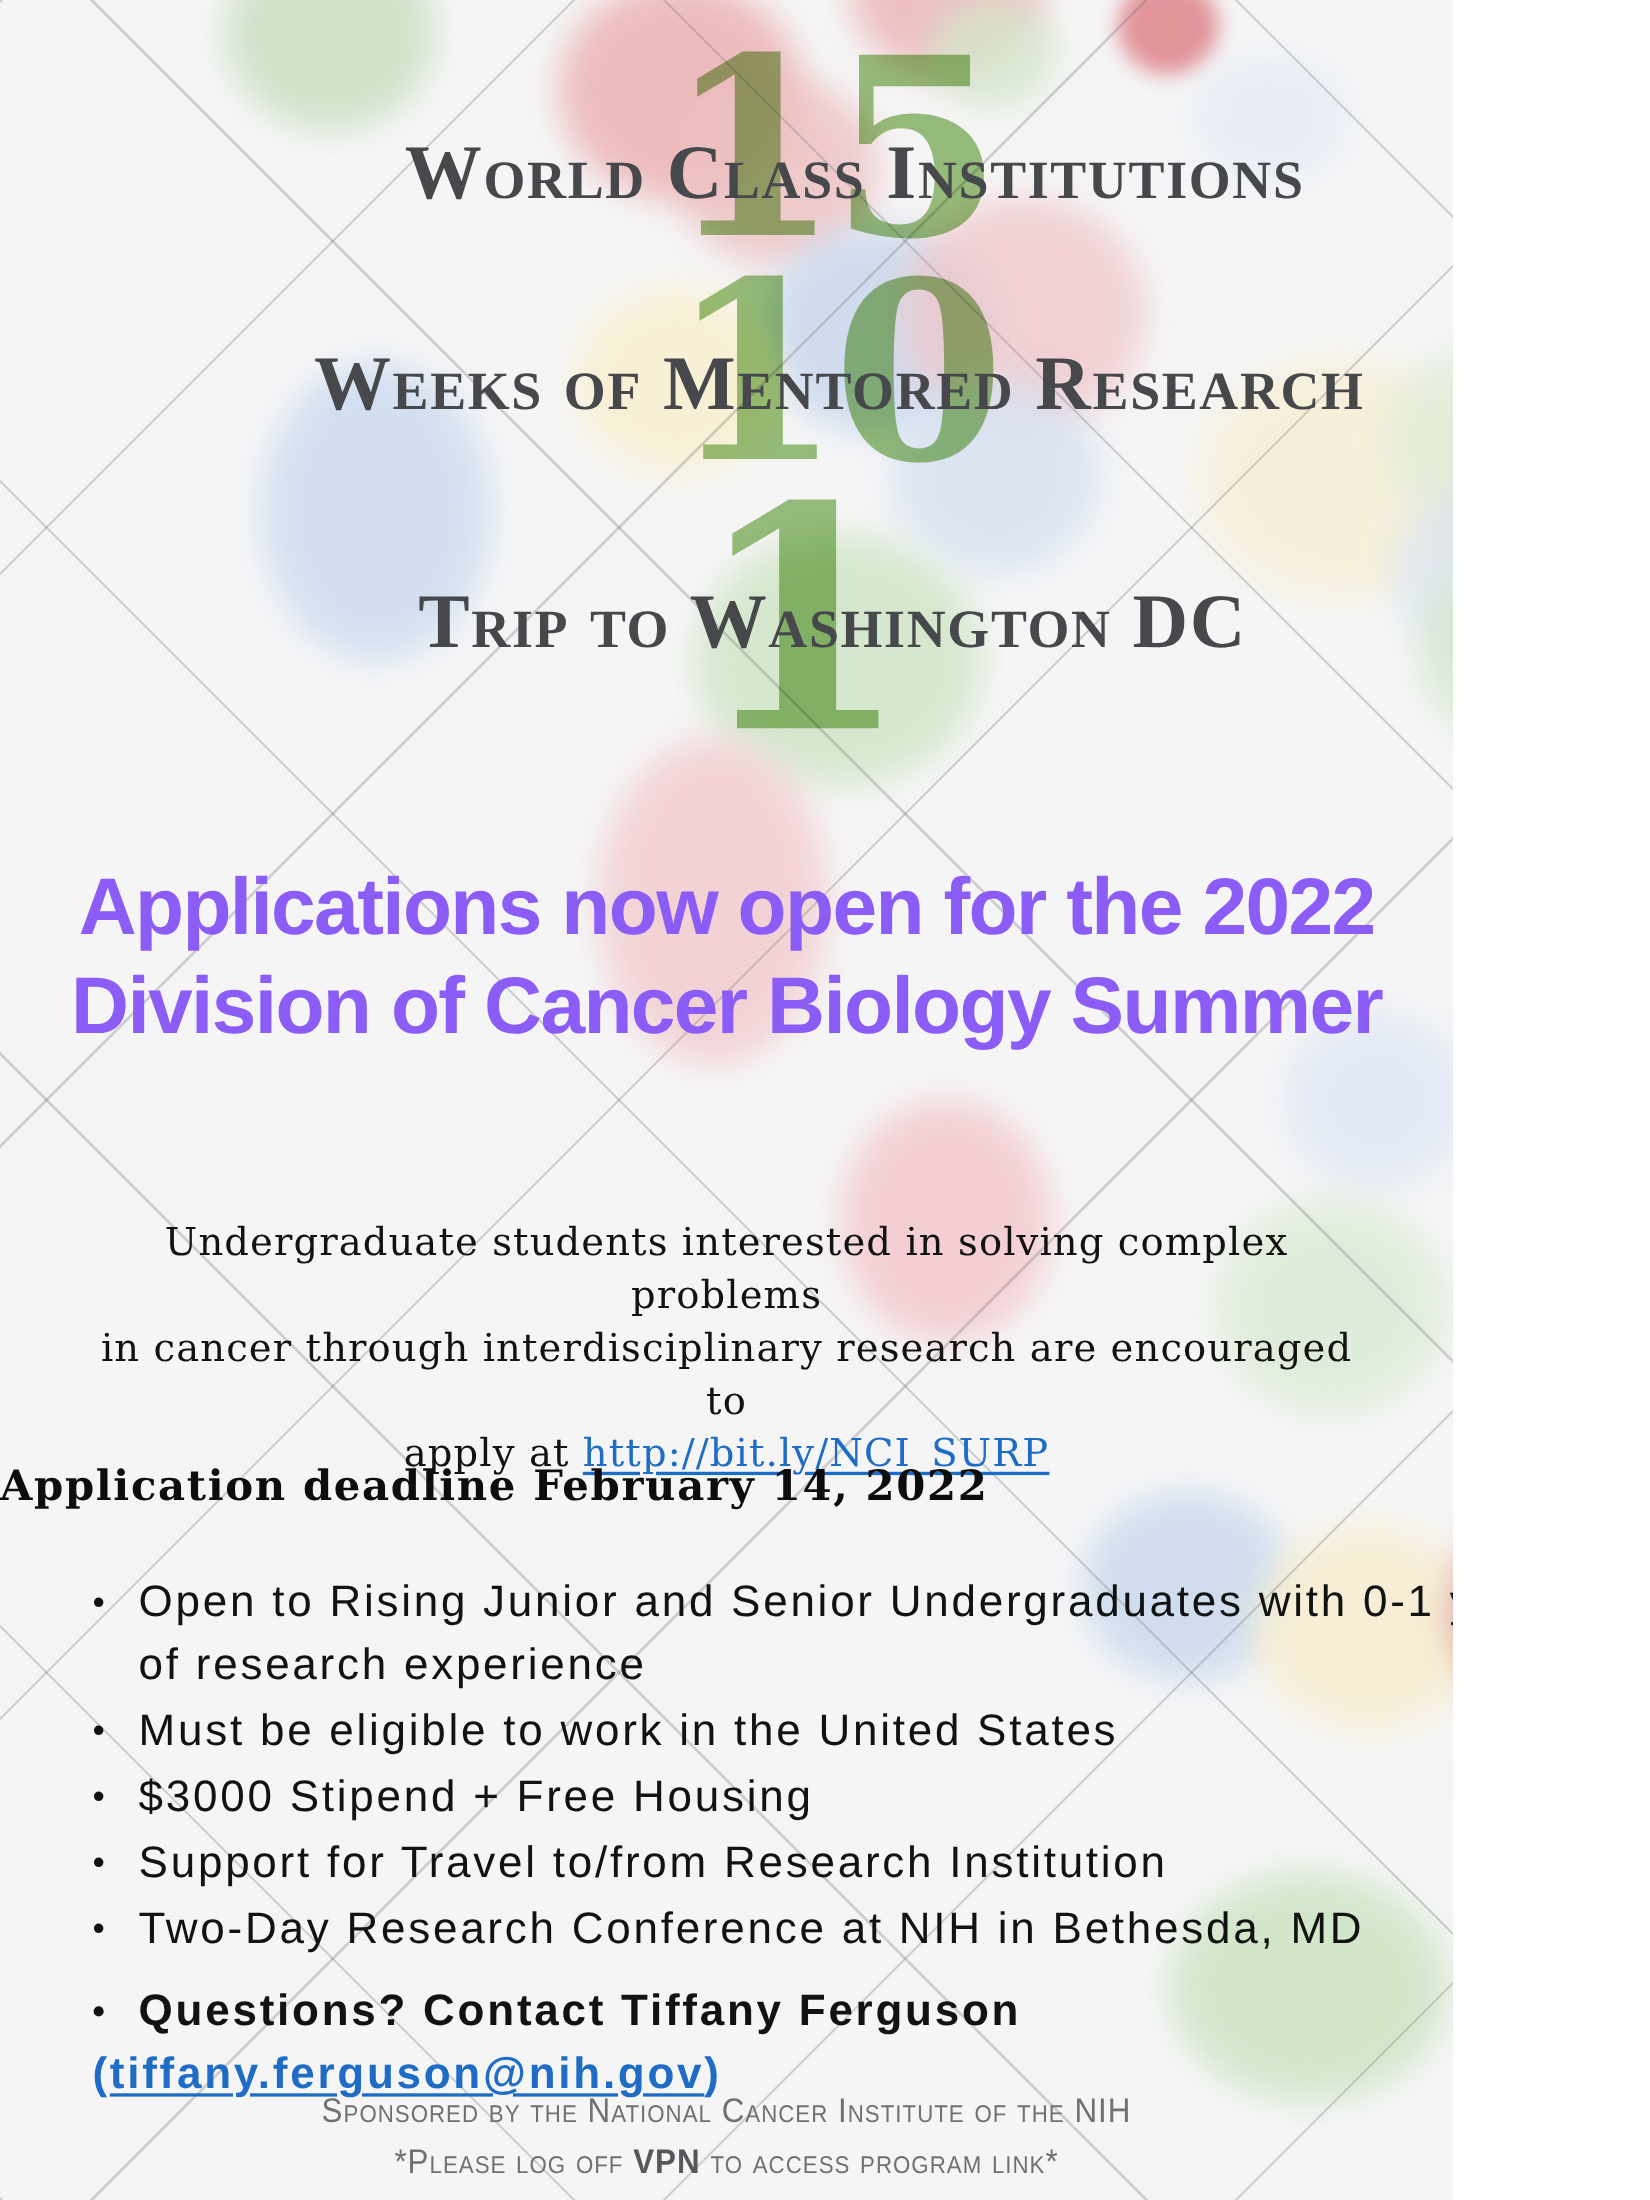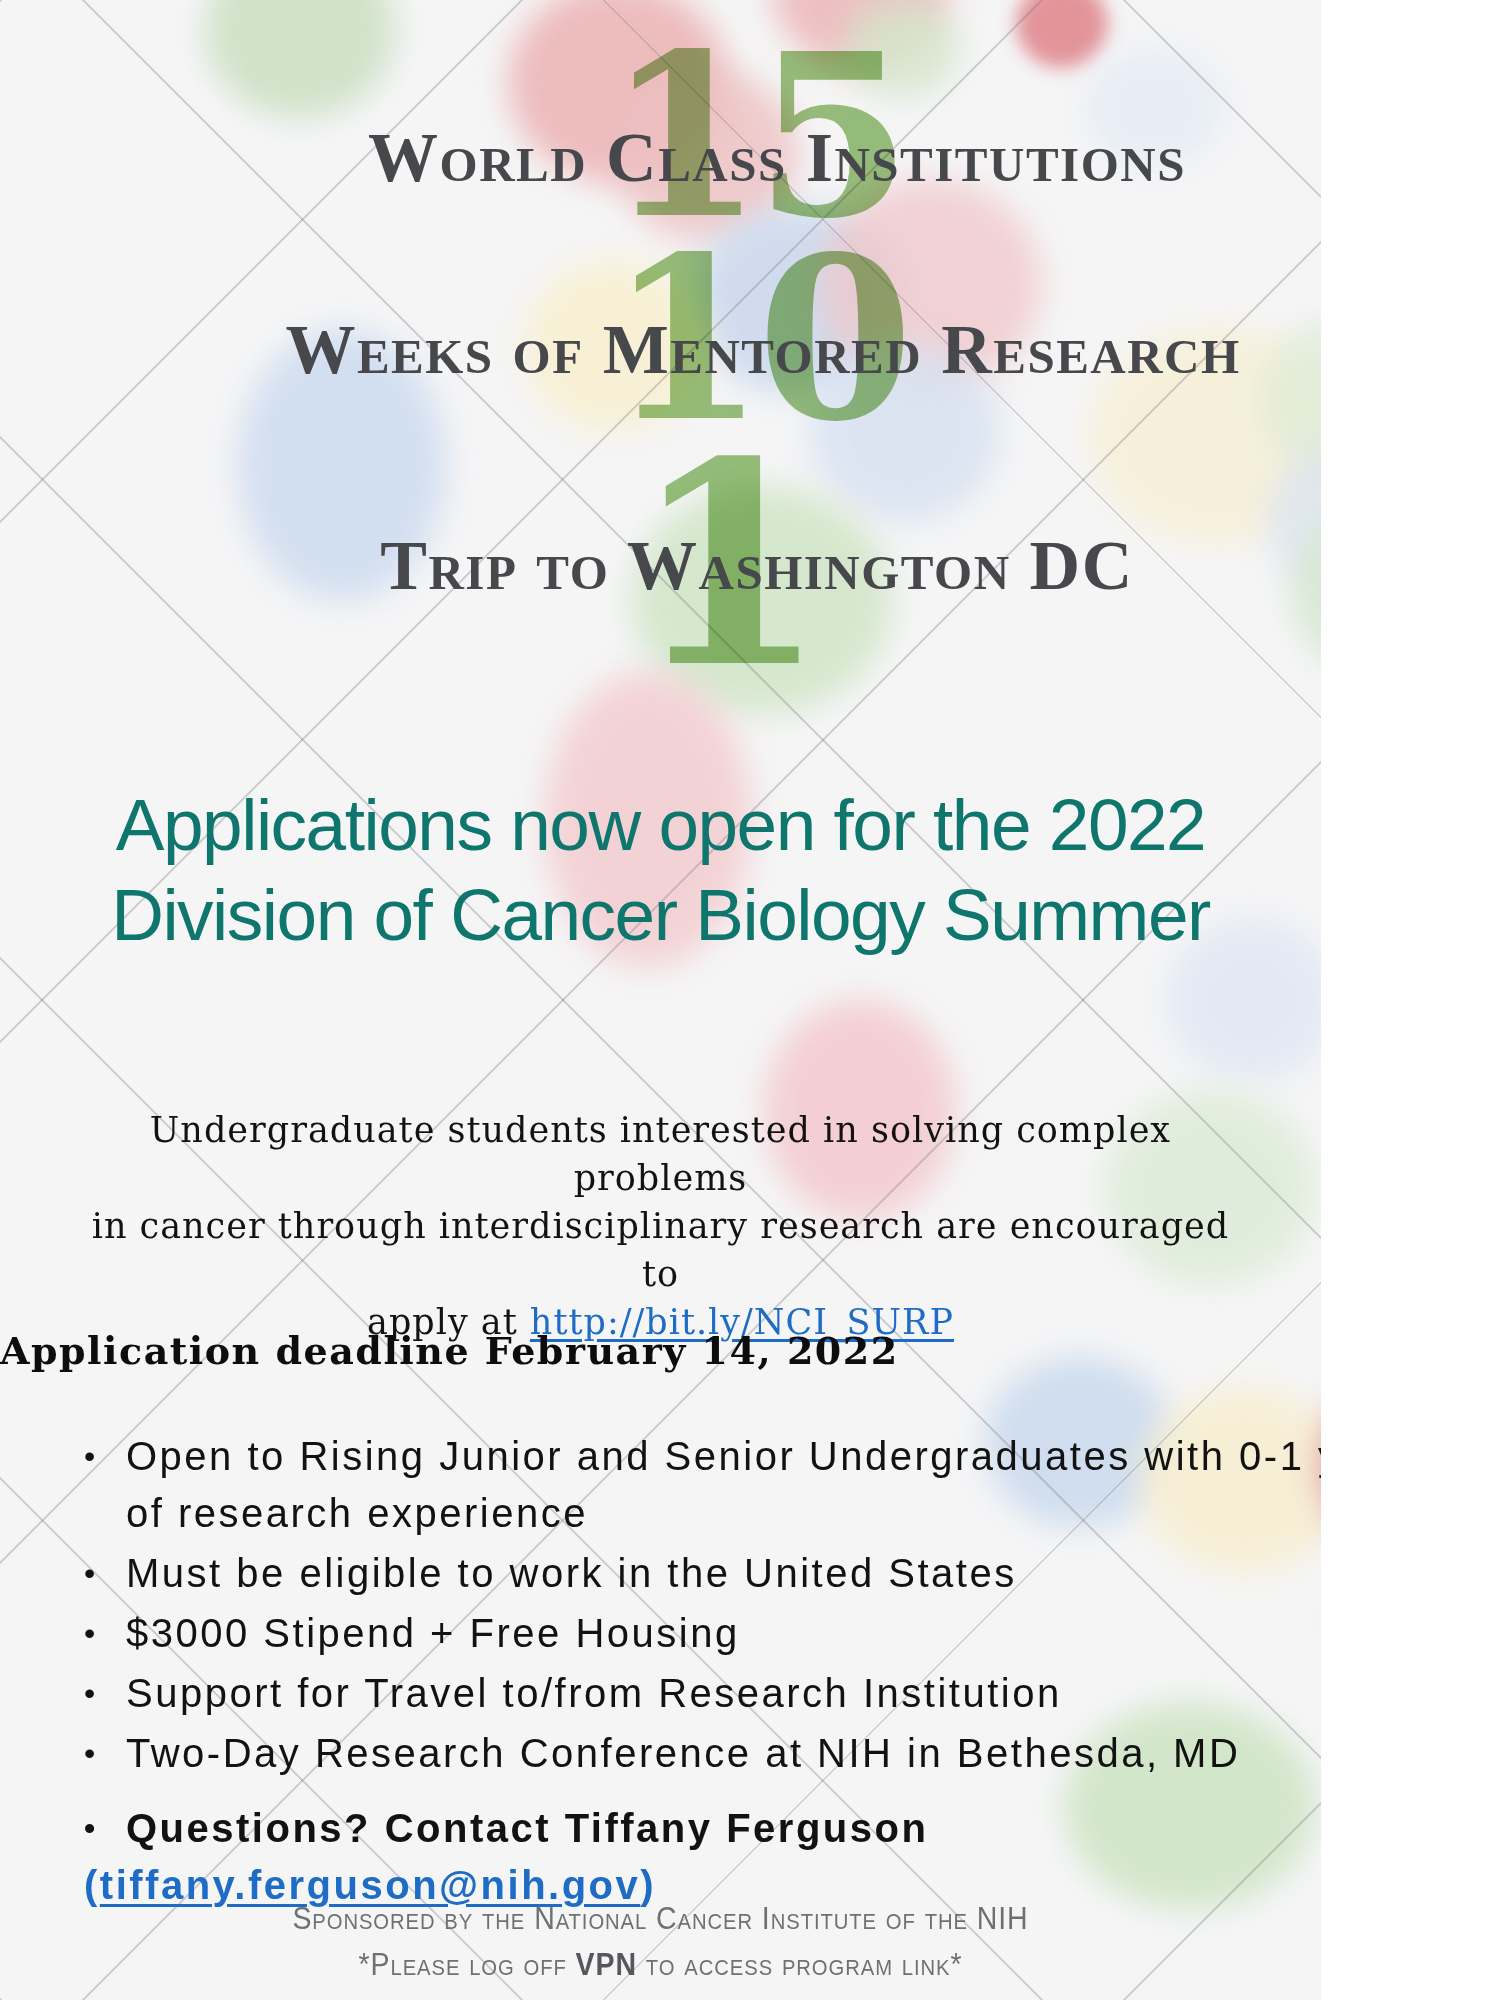--- a/index.html
+++ b/index.html
@@ -33,22 +33,22 @@
     position:absolute;z-index:4;transform:translateX(-50%);white-space:nowrap;
     font-family:"Liberation Serif",serif;font-variant:small-caps;font-weight:700;
     font-size:70px;letter-spacing:1.5px;color:#46484c;line-height:1;
   }
   .lbl-1{left:777px;top:123px;}
   .lbl-2{left:763px;top:315px;}
   .lbl-3{left:757px;top:531px;}
   
   .main-title{
     position:absolute;top:780px;left:40px;right:40px;z-index:4;text-align:center;
-    font-family:"Liberation Sans",sans-serif;font-weight:400;font-size:73px;
-    line-height:90px;letter-spacing:-1.5px;color:#0f766e;
+    font-family:"Liberation Sans",sans-serif;font-weight:700;font-size:73px;
+    line-height:90px;letter-spacing:-1.5px;color:#8b5cf6;
   }
   
   .intro{
     position:absolute;top:1106px;left:70px;right:70px;z-index:4;text-align:center;
     font-family:"DejaVu Serif",serif;font-size:35px;line-height:48px;
     letter-spacing:1px;color:#121212;
   }
   .link{
     color:#1e6cc5;text-decoration:underline;
     text-decoration-thickness:3px;text-underline-offset:5px;cursor:pointer;

